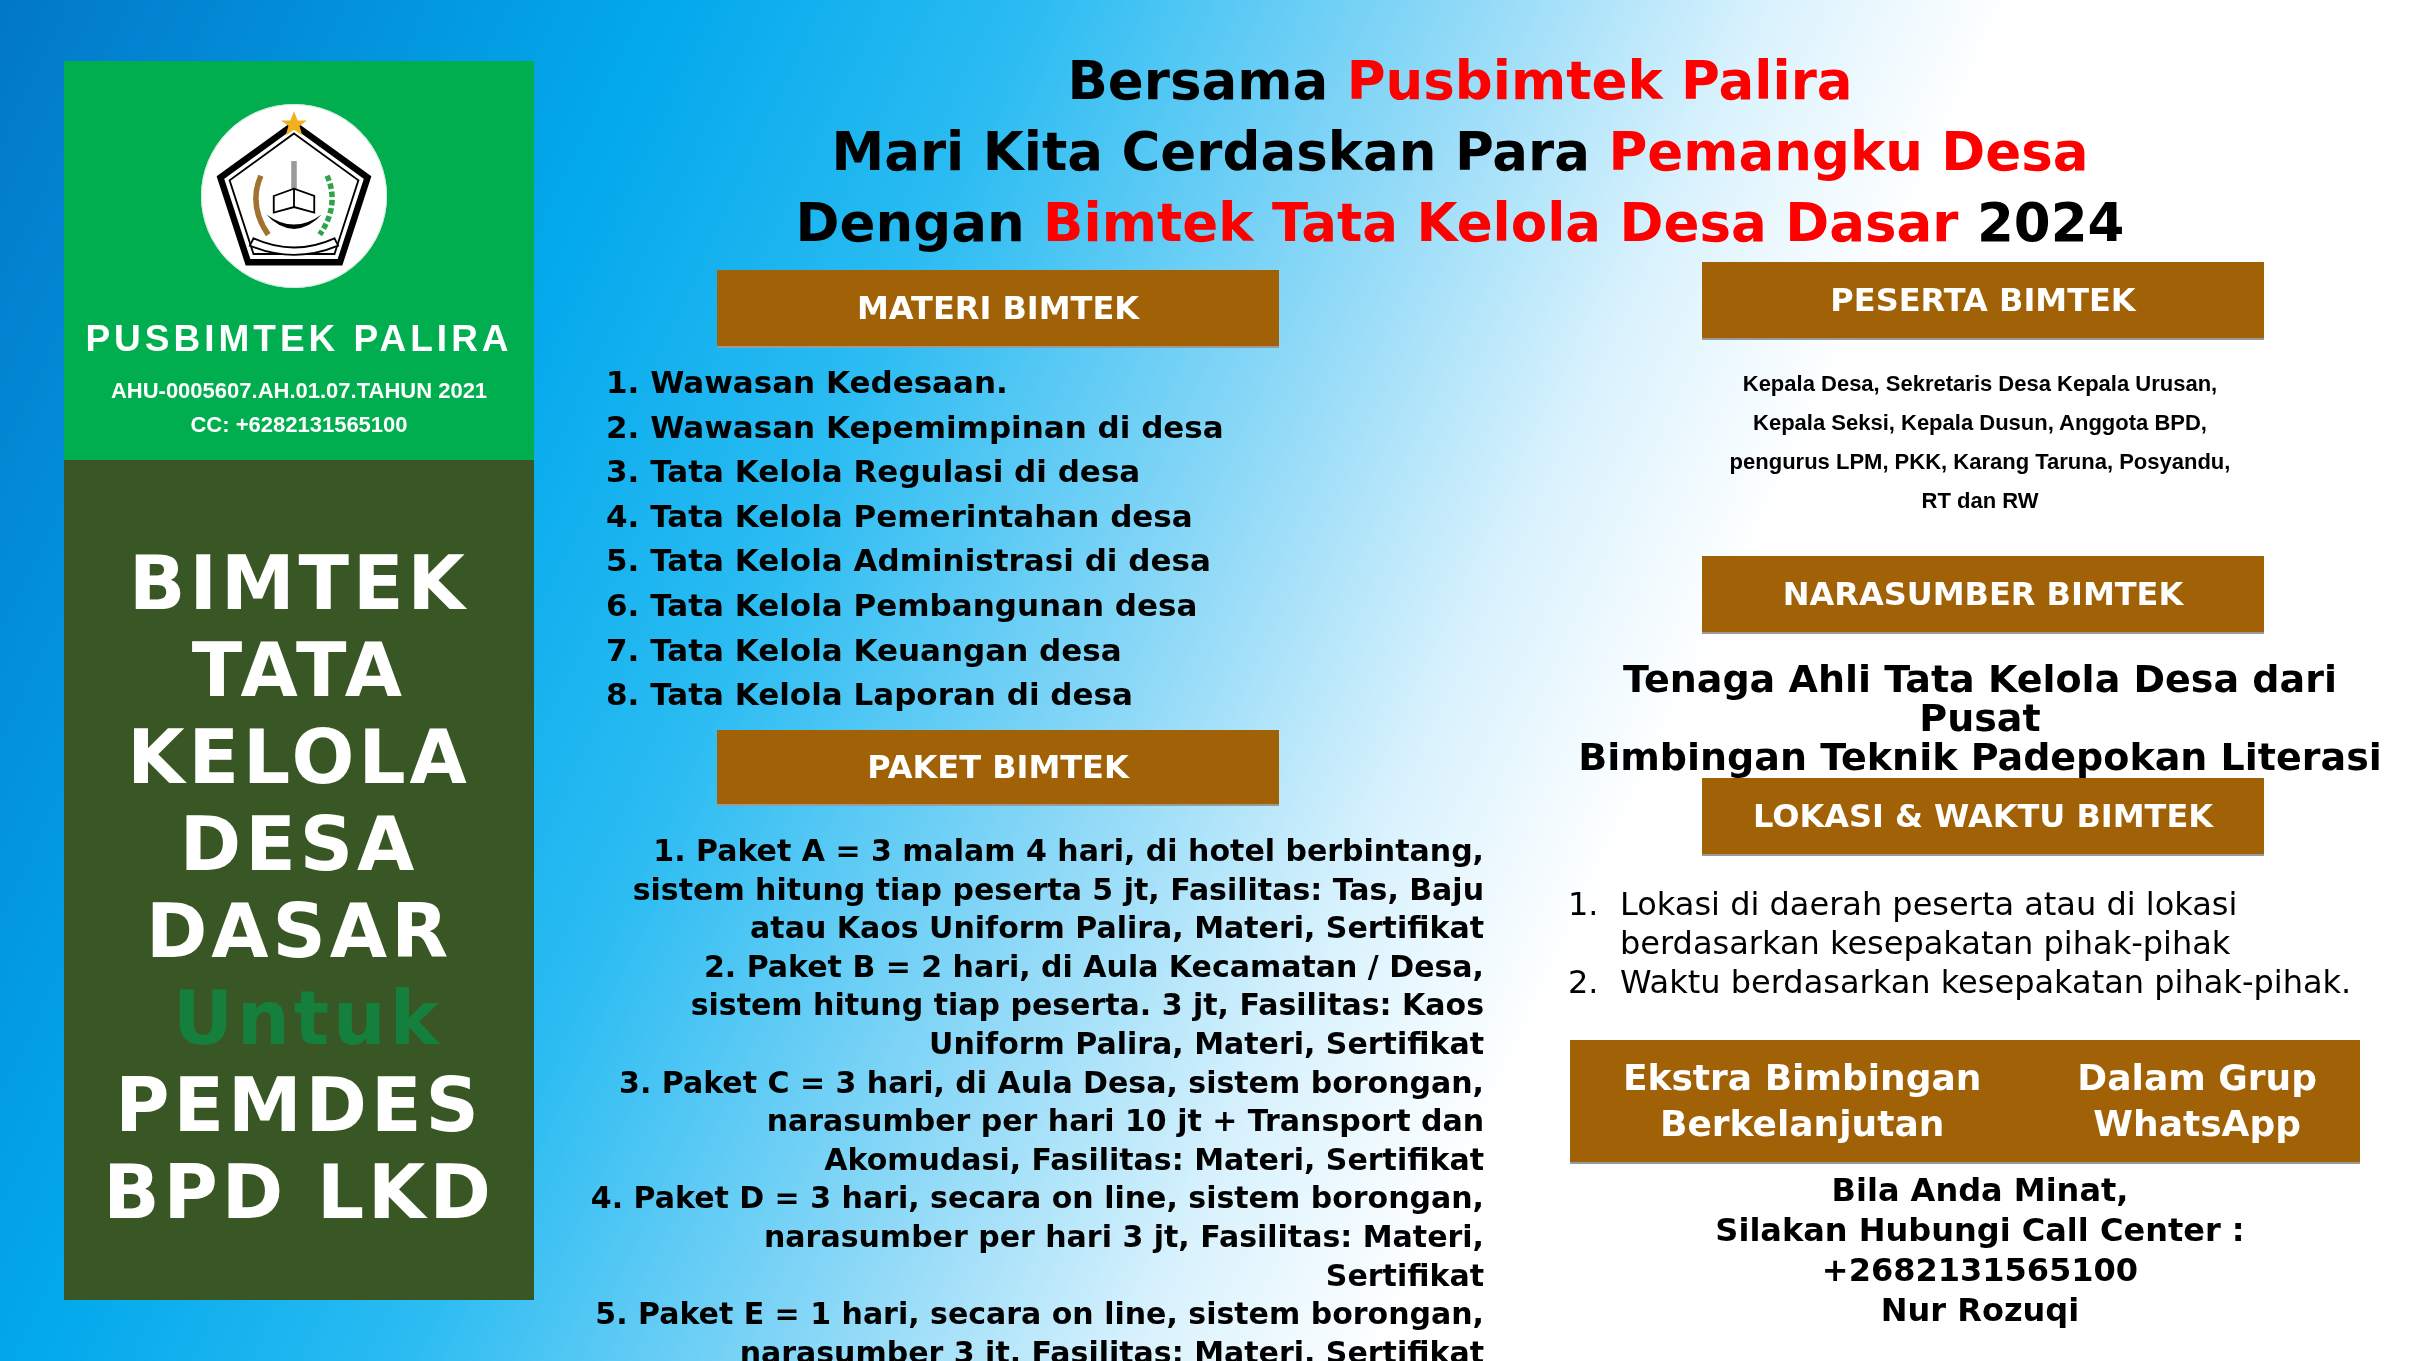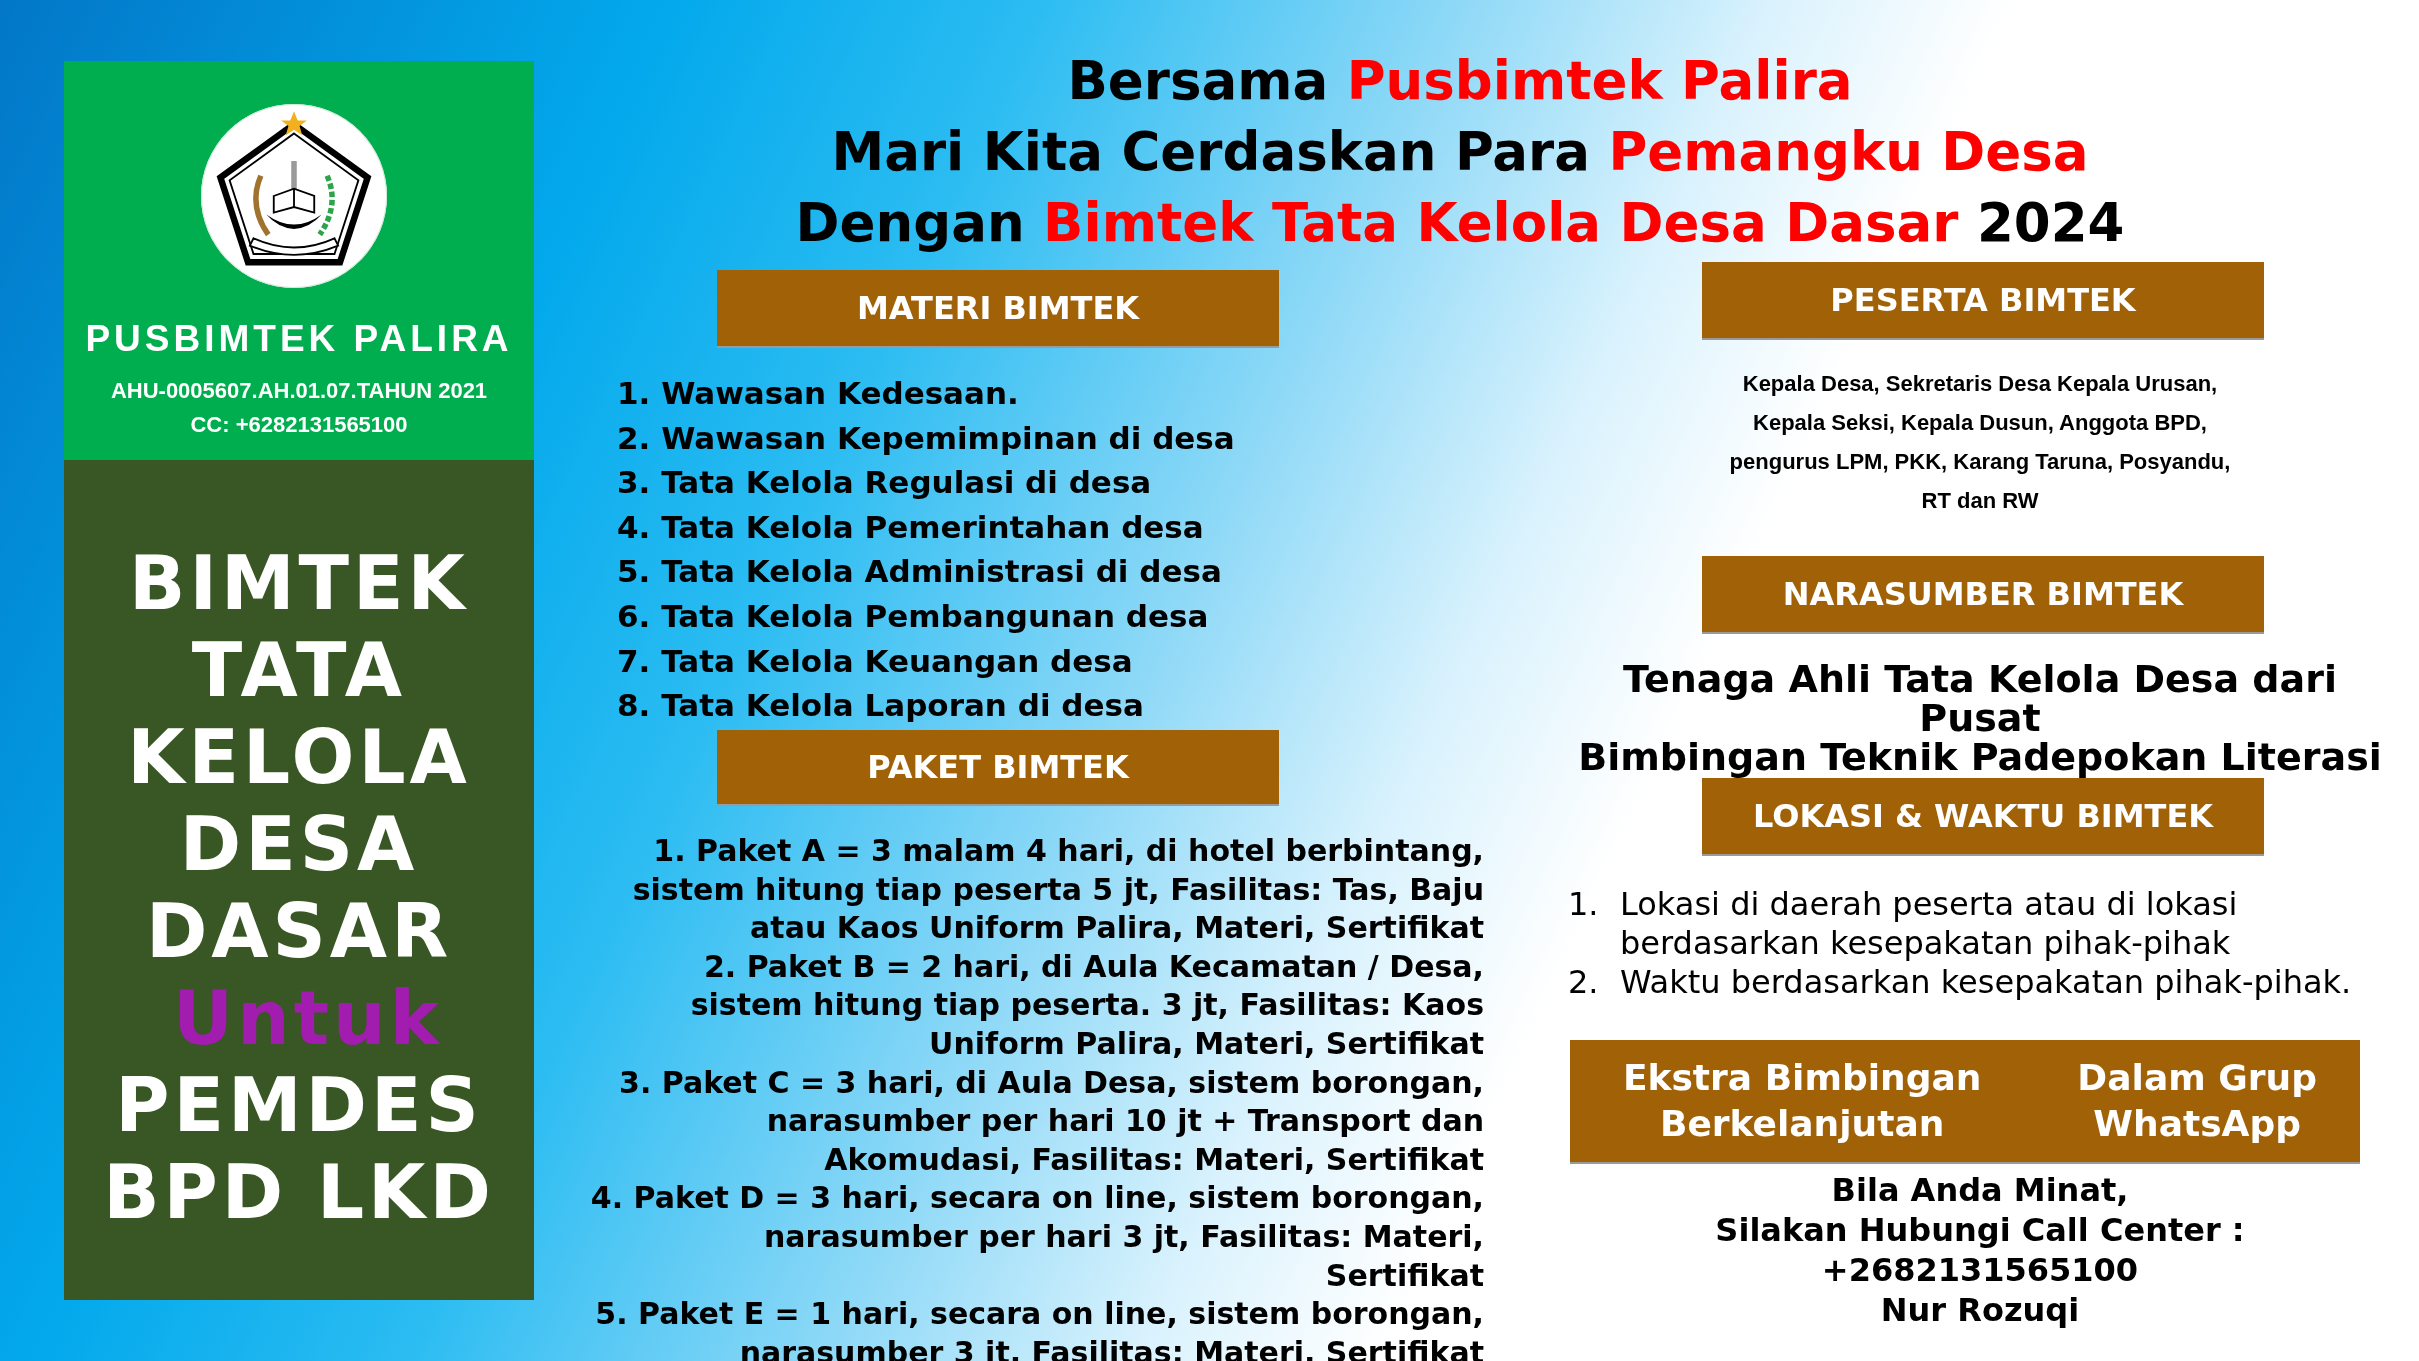--- a/index.html
+++ b/index.html
@@ -34,21 +34,21 @@
   .org-cc {
     left: 64px; top: 412px; width: 470px; text-align: center;
     color: #ffffff; font-weight: bold; font-size: 22px;
   }
   .big-title {
     left: 64px; top: 540px; width: 470px; text-align: center;
     color: #ffffff; font-weight: bold; font-size: 74px; line-height: 87px;
     letter-spacing: 4px; font-family: "DejaVu Sans", sans-serif;
   }
   .big-title .line { display: block; }
-  .big-title .accent { color: #a21caf; padding-left: 18px; }
+  .big-title .accent { color: #15803d; padding-left: 18px; }
 
   
   .header {
     left: 620px; top: 45px; width: 1680px; text-align: center;
     font-family: "DejaVu Sans", sans-serif; font-weight: bold;
     font-size: 53px; line-height: 71px; color: #000000;
   }
   .header .red { color: #ff0000; }
 
   
@@ -64,21 +64,21 @@
   .box-peserta { left: 1702px; top: 262px; width: 562px; height: 78px; }
   .box-narasumber { left: 1702px; top: 556px; width: 562px; height: 78px; }
   .box-lokasi { left: 1702px; top: 778px; width: 562px; height: 78px; }
   .box-whatsapp {
     left: 1570px; top: 1040px; width: 790px; height: 124px;
     flex-direction: row; font-size: 36px; line-height: 46px; text-align: center;
   }
 
   
   .materi-list {
-    left: 606px; top: 360px; margin: 11px; padding: 0; list-style: none;
+    left: 606px; top: 360px; margin: 0; padding: 0; list-style: none;
     font-weight: bold; font-size: 31px; line-height: 44.6px; color: #000;
     font-family: "DejaVu Sans", sans-serif;
   }
   .paket-list {
     left: 572px; top: 820px; width: 900px; margin: 12px; padding: 0; list-style: none;
     font-weight: bold; font-size: 30px; line-height: 38.6px; color: #000;
     font-family: "DejaVu Sans", sans-serif;
     text-align: right;
   }
   .paket-list li { padding-left: 40px; text-indent: -40px; }

